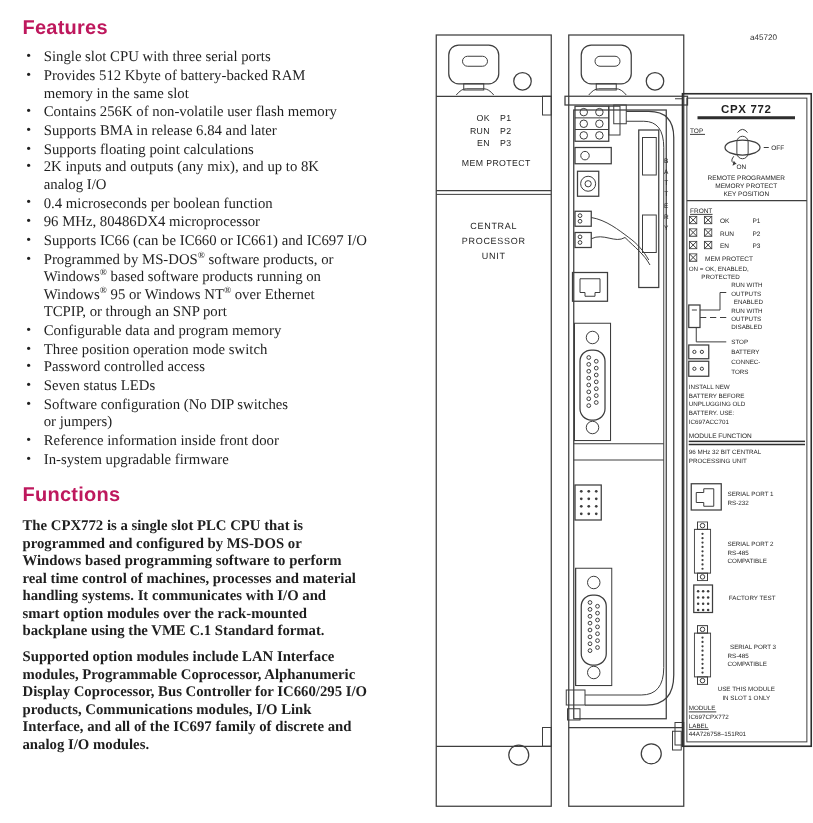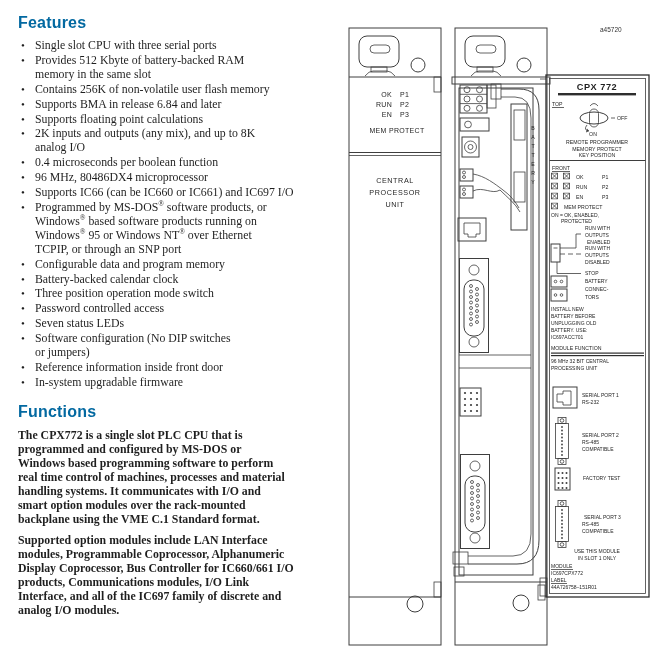--- a/index.html
+++ b/index.html
@@ -1,21 +1,21 @@
 <!DOCTYPE html>
 <html><head>
 <meta charset="utf-8">
 <style>
   html,body{margin:0;padding:0;}
   body{width:650px;height:658px;background:#ffffff;overflow:hidden;position:relative;
        font-family:"Liberation Serif",serif;color:#1f1f1f;}
   .page{position:absolute;inset:0;background:#ffffff;}
   .text-col{position:absolute;left:18px;top:14px;width:328px;}
   .sec-head{font-family:"Liberation Sans",sans-serif;font-weight:bold;font-size:16px;
-            margin:0 0 7px 0;color:#0369a1;letter-spacing:.2px;}
+            margin:0 0 7px 0;color:#be185d;letter-spacing:.2px;}
   .sec-head.second{margin-top:13px;}
   ul.feature-list{list-style:none;margin:0;padding:0;font-size:11.8px;line-height:1.18;}
   ul.feature-list li{position:relative;padding-left:17px;margin:0 0 1px 0;white-space:pre-line;}
   ul.feature-list li::before{content:"•";position:absolute;left:3px;top:0;font-size:11px;}
   .body-p{font-size:11.8px;line-height:1.19;margin:0 0 7px 0;white-space:pre-line;font-weight:bold;}
   sup{font-size:7.5px;line-height:0;}
   
   .diagram{position:absolute;left:345px;top:18px;width:305px;height:640px;}
   .ln{fill:none;stroke:#3e3e3e;stroke-width:1;}
   .lnt{fill:none;stroke:#3e3e3e;stroke-width:.8;}
@@ -59,21 +59,20 @@
 
         <li class="reg-sup">Supports IC66 (can be IC660 or IC661) and IC697 I/O</li>
 
         <li class="reg-sup">Programmed by MS-DOS<sup>®</sup> software products, or
 Windows<sup>®</sup> based software products running on
 Windows<sup>®</sup> 95 or Windows NT<sup>®</sup> over Ethernet
 TCPIP, or through an SNP port</li>
 
         <li class="reg-sup">Configurable data and program memory</li>
 
-        <li class="reg-sup">Battery-backed calendar clock</li>
 
         <li class="reg-sup">Three position operation mode switch</li>
 
         <li class="reg-sup">Password controlled access</li>
 
 
         <li class="reg-sup">Seven status LEDs</li>
 
         <li class="reg-sup">Software configuration (No DIP switches
 or jumpers)</li>
@@ -88,21 +87,21 @@
         <p class="body-p">The CPX772 is a single slot PLC CPU that is
 programmed and configured by MS-DOS or
 Windows based programming software to perform
 real time control of machines, processes and material
 handling systems. It communicates with I/O and
 smart option modules over the rack-mounted
 backplane using the VME C.1 Standard format.</p>
 
         <p class="body-p">Supported option modules include LAN Interface
 modules, Programmable Coprocessor, Alphanumeric
-Display Coprocessor, Bus Controller for IC660/661 I/O
+Display Coprocessor, Bus Controller for IC660/295 I/O
 products, Communications modules, I/O Link
 Interface, and all of the IC697 family of discrete and
 analog I/O modules.</p>
       </div>
   </div>
 
   <svg class="diagram" viewBox="0 0 305 640">
     <defs>
       <symbol id="ledx" viewBox="0 0 7 7">
         <rect x="0.5" y="0.5" width="6" height="6" class="lnt"></rect>

